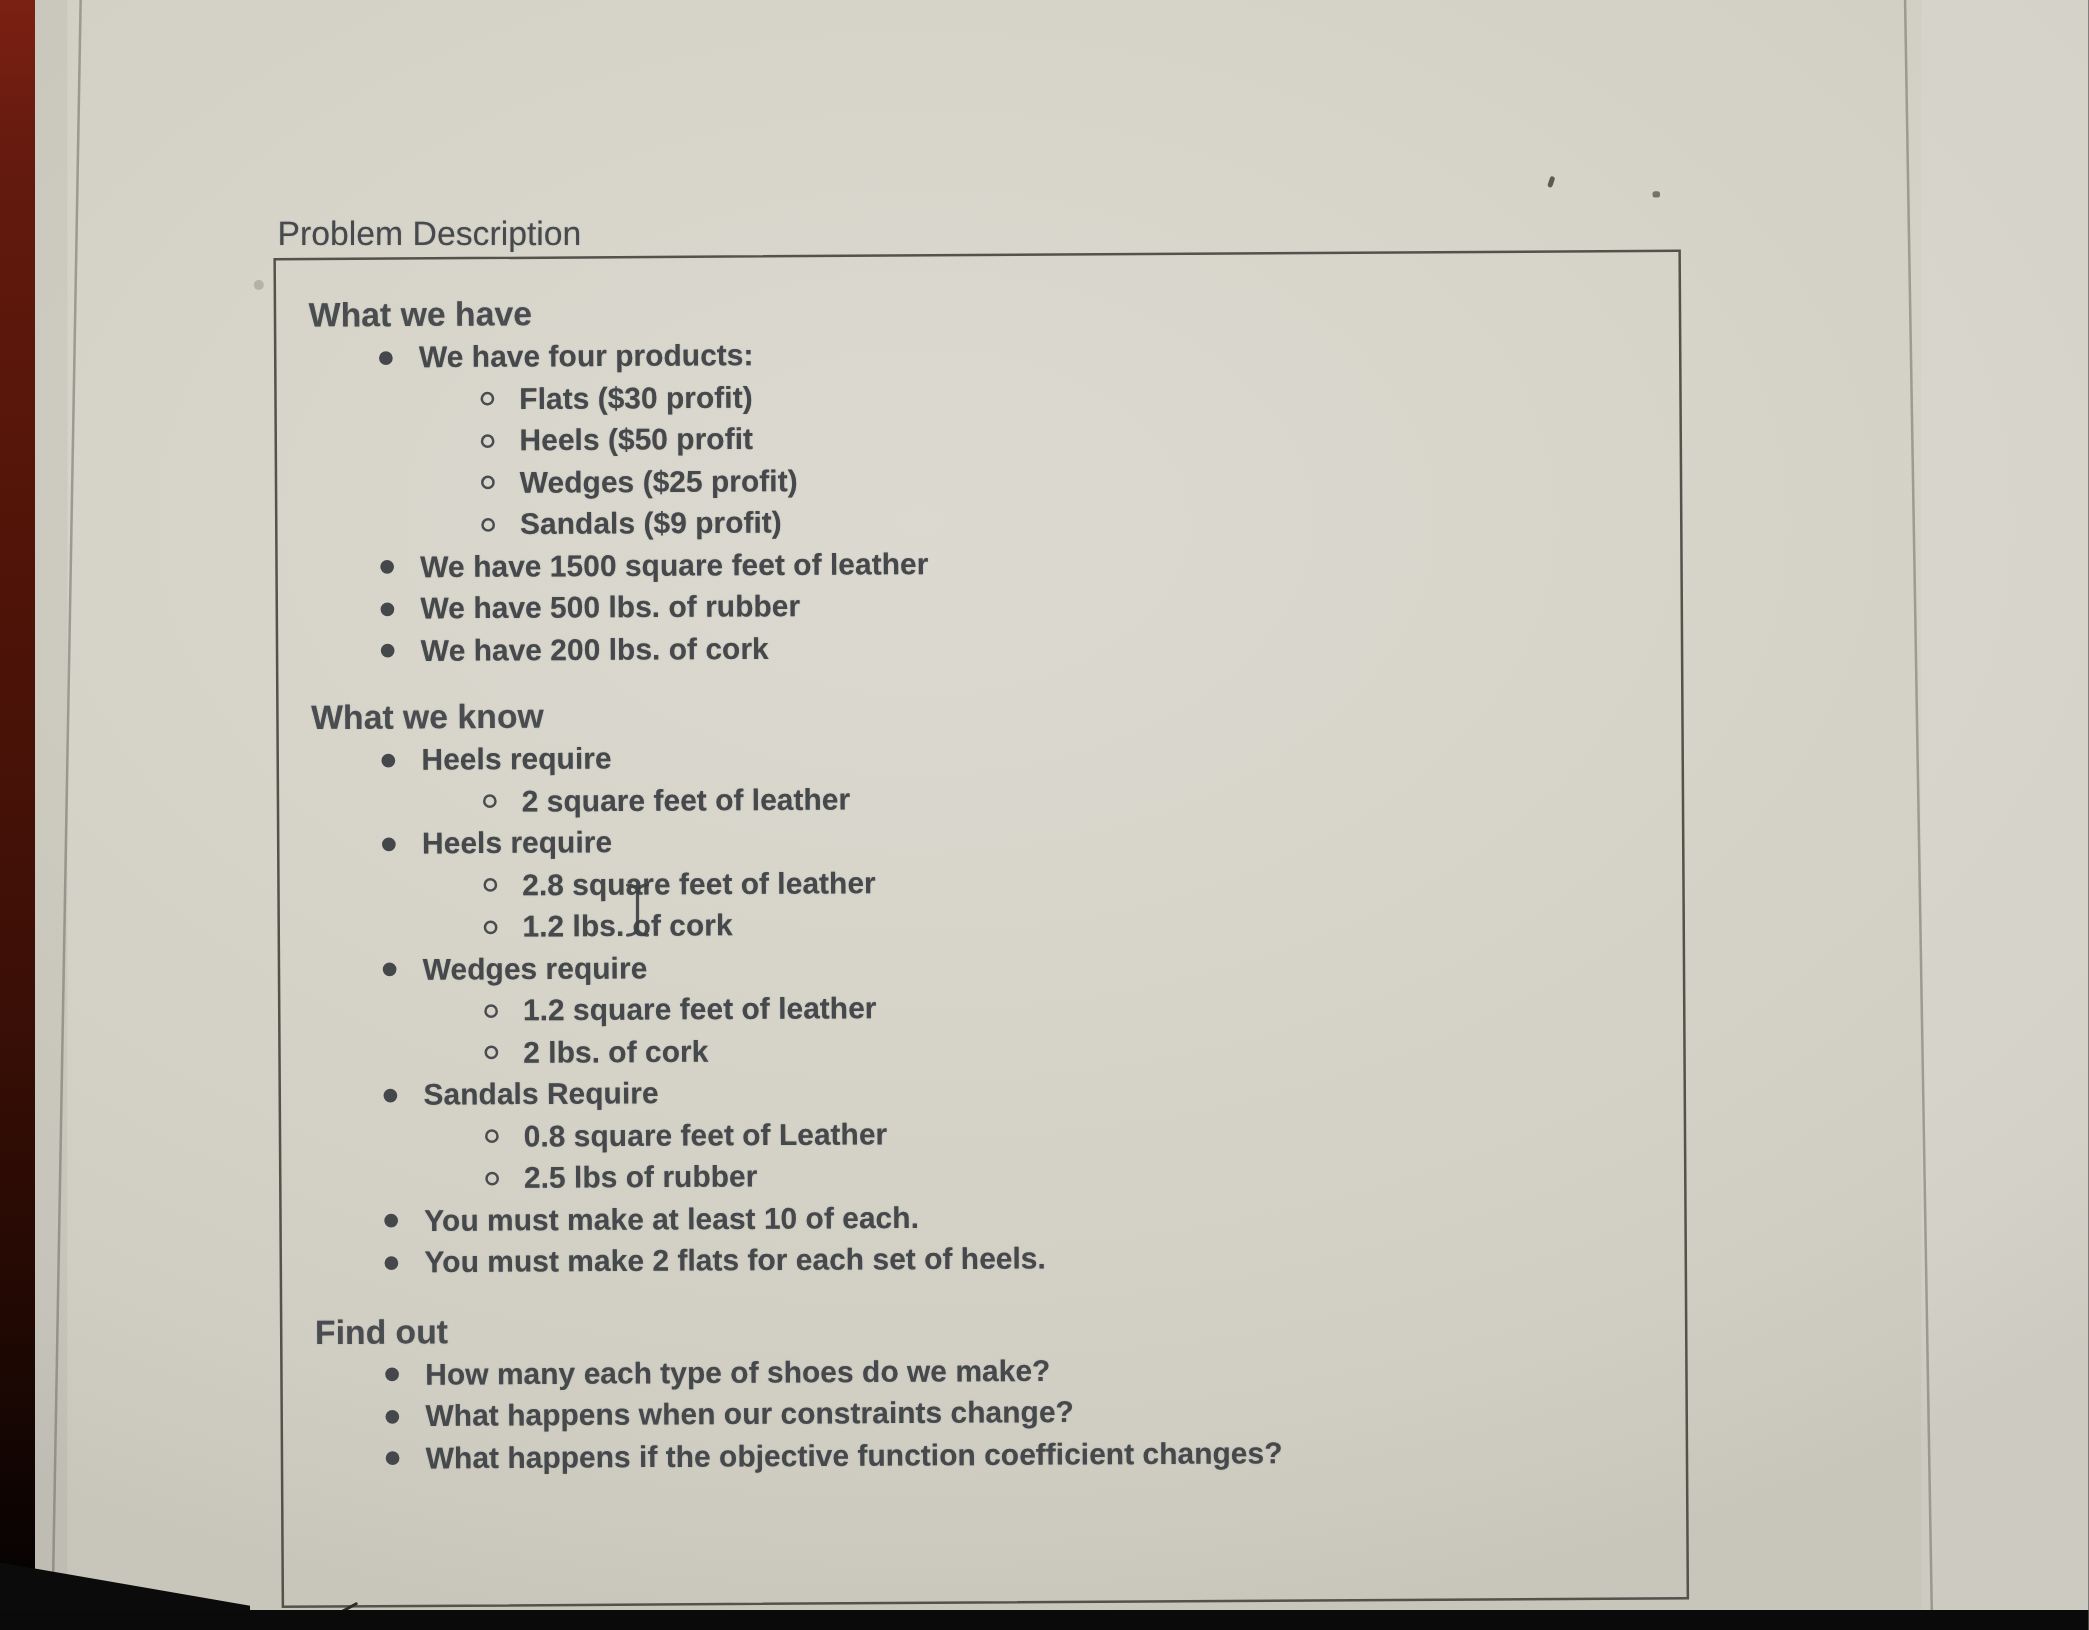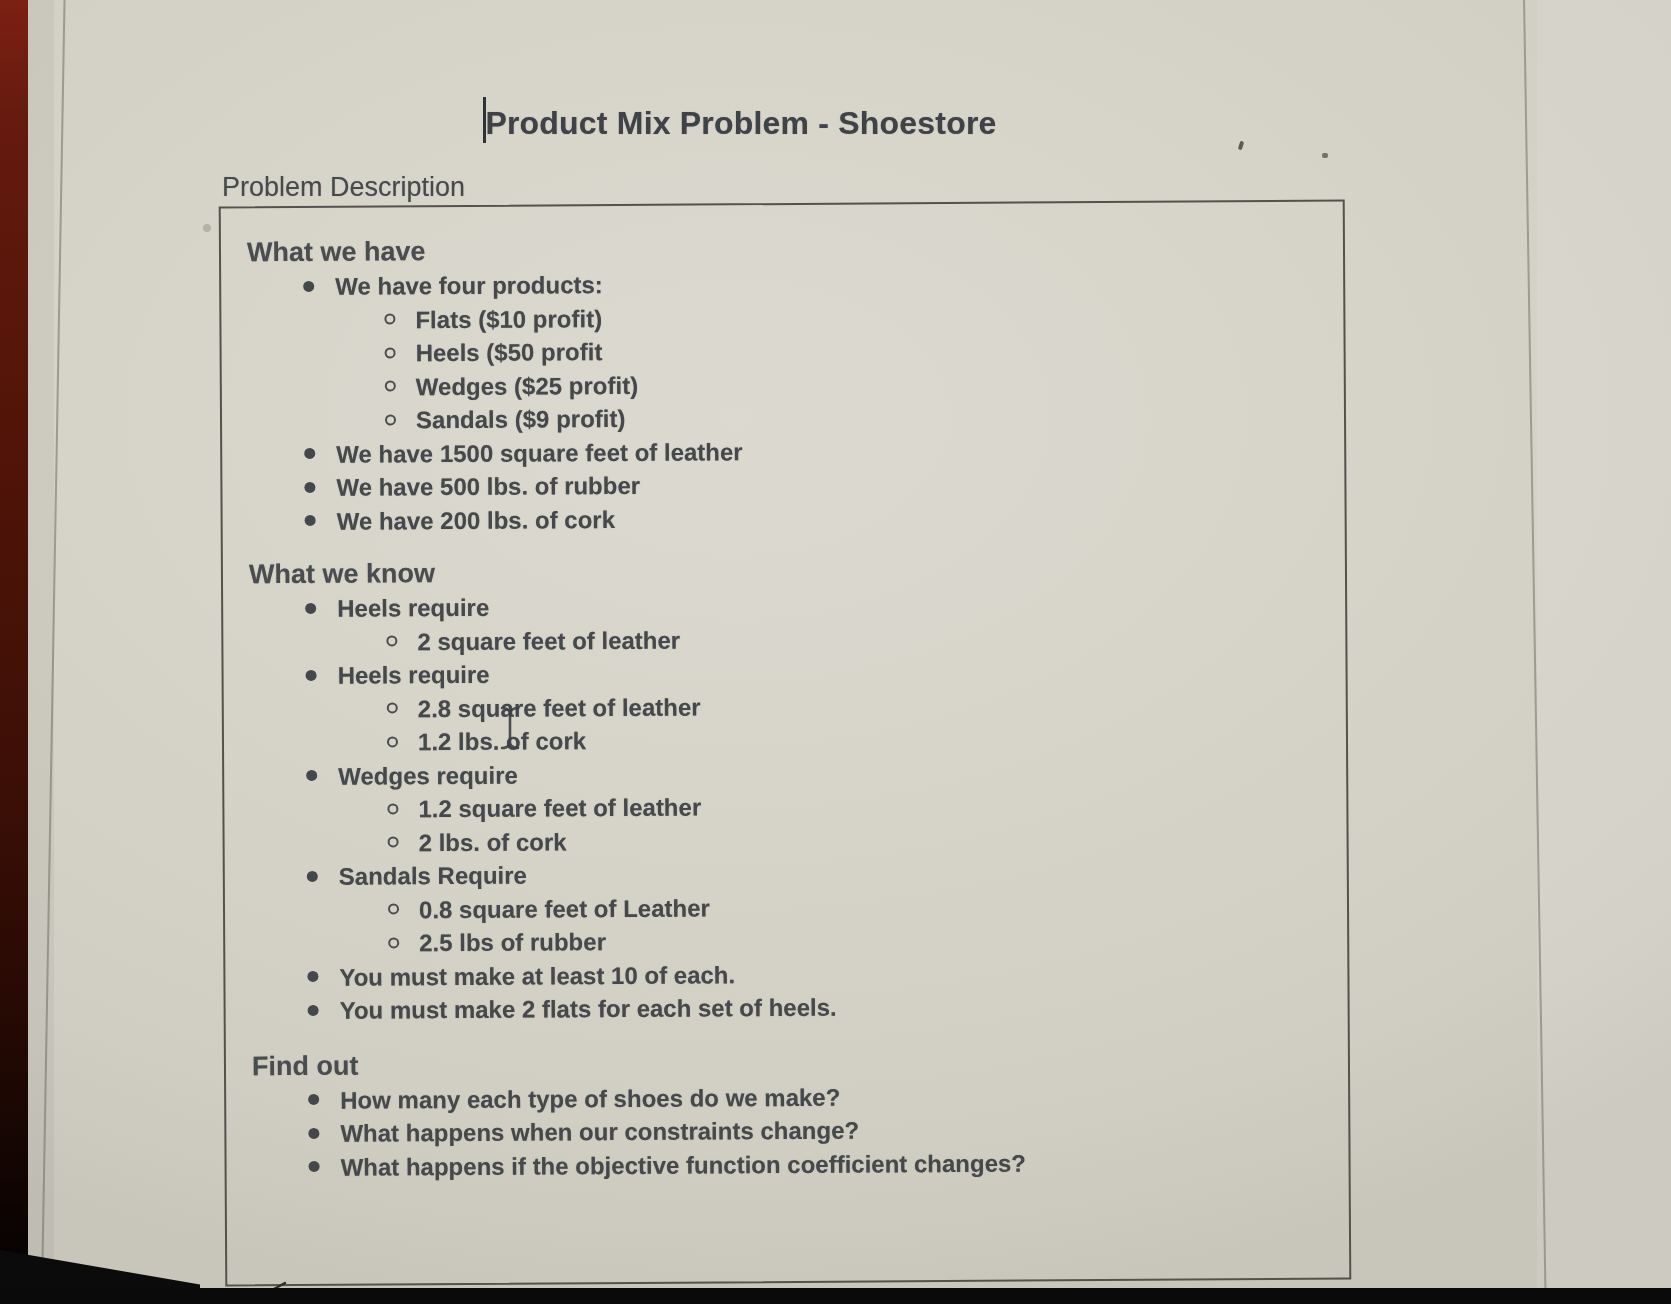--- a/index.html
+++ b/index.html
@@ -67,28 +67,27 @@
 </head>
 <body>
 
 <div class="photo">
 
   <div class="shade-left"></div>
   <div class="shade-right"></div>
   <div class="seam seam-l"></div>
   <div class="seam seam-r"></div>
 
-  <h1 class="doc-title"><span class="caret"></span><span>Product Mix Problem - Shoestore</span></h1>
 
   <h2 class="section-label">Problem Description</h2>
 
   <div class="box" id="content-box">
       <h3 class="box-heading ">What we have</h3>
       <div class="line lv1"><span class="marker"></span><span class="txt">We have four products:</span></div>
-      <div class="line lv2"><span class="marker"></span><span class="txt">Flats ($10 profit)</span></div>
+      <div class="line lv2"><span class="marker"></span><span class="txt">Flats ($30 profit)</span></div>
       <div class="line lv2"><span class="marker"></span><span class="txt">Heels ($50 profit</span></div>
       <div class="line lv2"><span class="marker"></span><span class="txt">Wedges ($25 profit)</span></div>
       <div class="line lv2"><span class="marker"></span><span class="txt">Sandals ($9 profit)</span></div>
       <div class="line lv1"><span class="marker"></span><span class="txt">We have 1500 square feet of leather</span></div>
       <div class="line lv1"><span class="marker"></span><span class="txt">We have 500 lbs. of rubber</span></div>
       <div class="line lv1"><span class="marker"></span><span class="txt">We have 200 lbs. of cork</span></div>
       <h3 class="box-heading gap1">What we know</h3>
       <div class="line lv1"><span class="marker"></span><span class="txt">Heels require</span></div>
       <div class="line lv2"><span class="marker"></span><span class="txt">2 square feet of leather</span></div>
       <div class="line lv1"><span class="marker"></span><span class="txt">Heels require</span></div>

